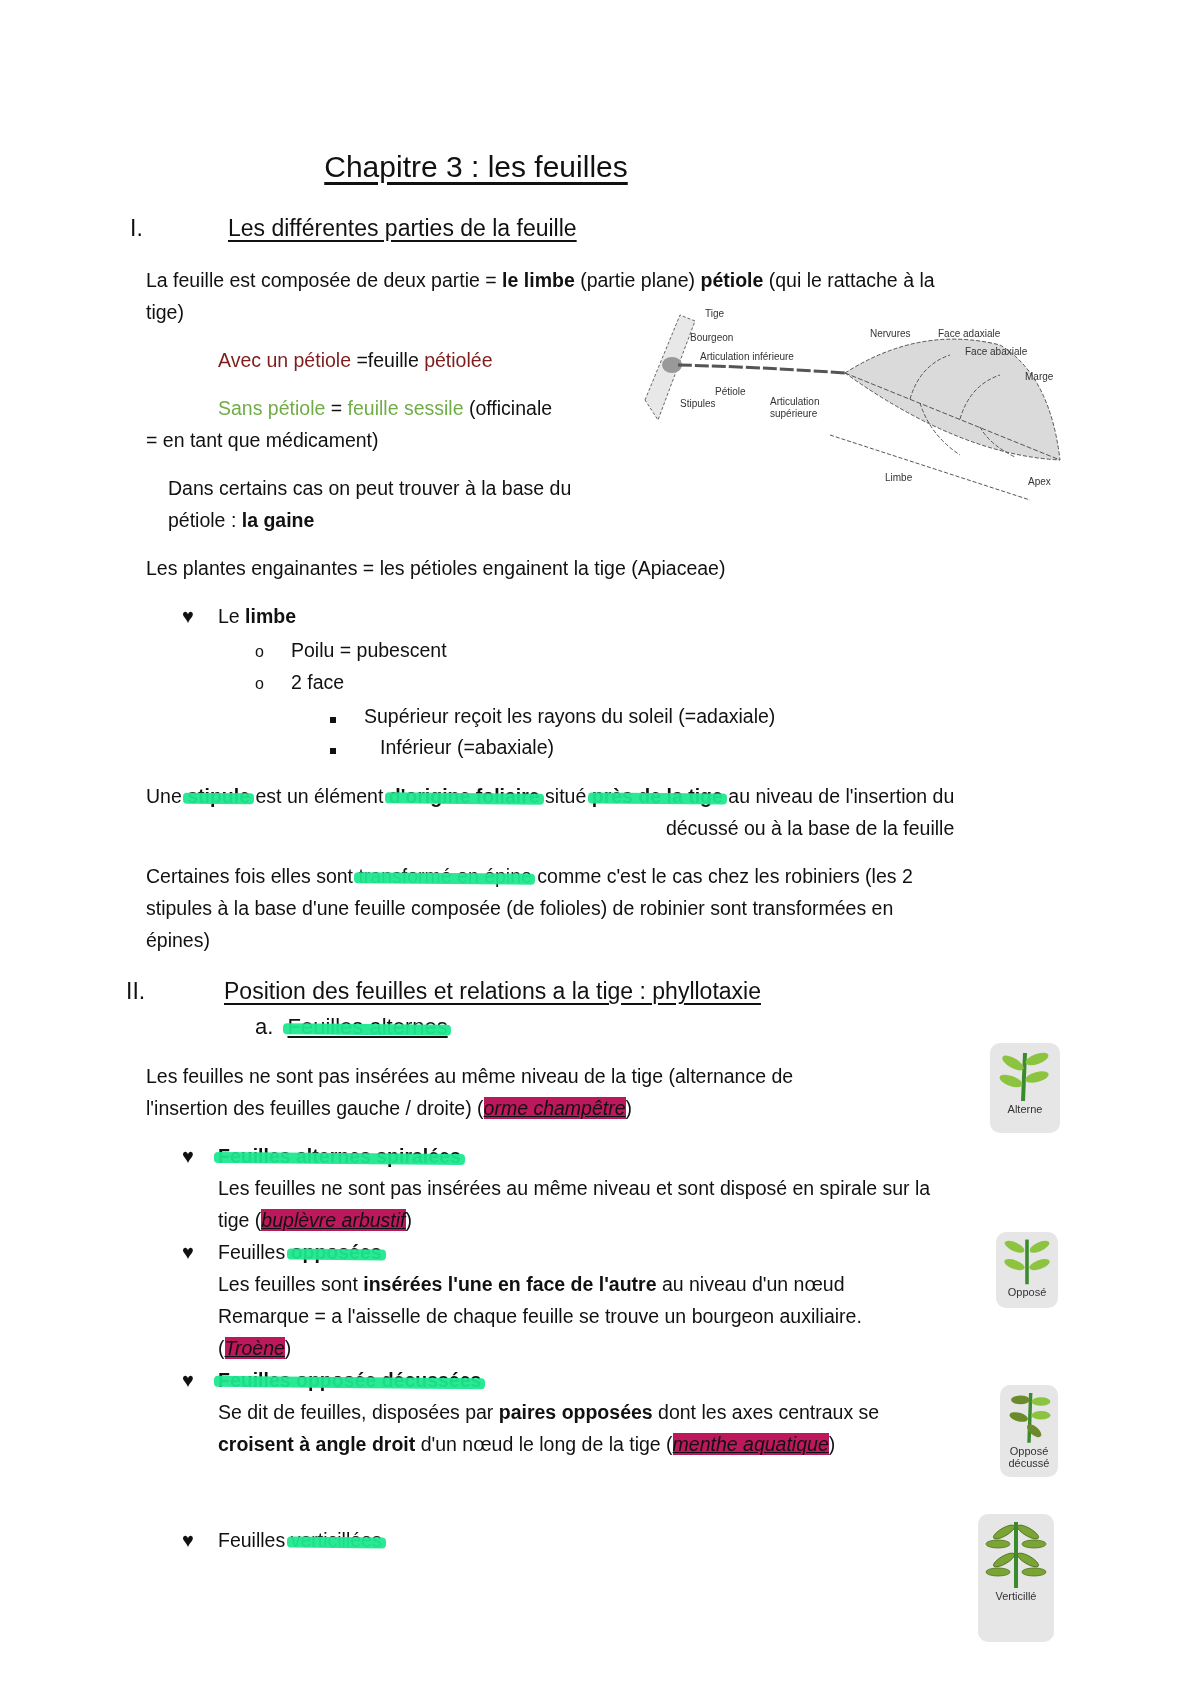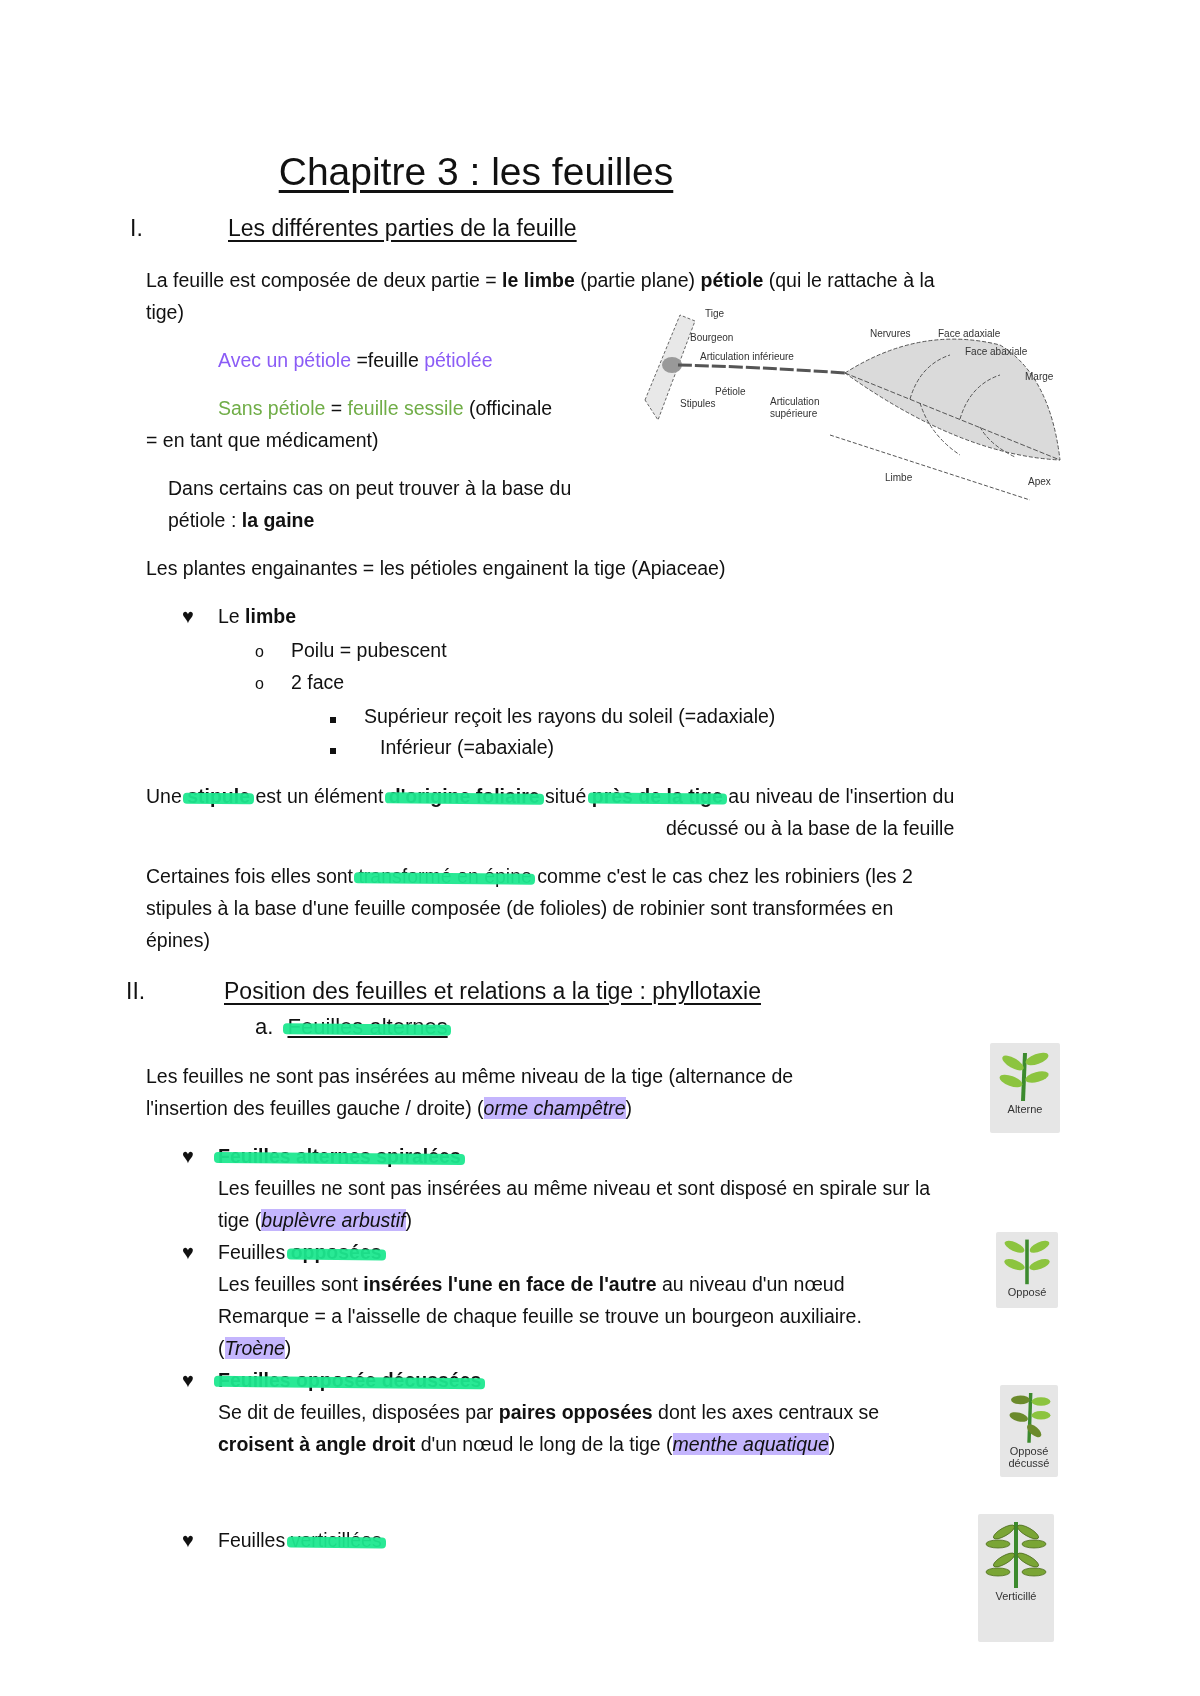--- a/index.html
+++ b/index.html
@@ -1,35 +1,35 @@
 <!DOCTYPE html>
 <html><head>
 <meta charset="utf-8">
 <style>
   html, body { margin: 0; padding: 0; background: #ffffff; }
   body { width: 1200px; height: 1696px; position: relative; overflow: hidden;
          font-family: "Liberation Sans", "DejaVu Sans", sans-serif; color: #111; }
   .abs { position: absolute; }
-  .title { left: 0; width: 952px; top: 150px; text-align: center; font-size: 39px;
+  .title { left: 0; width: 952px; top: 150px; text-align: center; font-size: 30px;
            text-decoration: underline; text-underline-offset: 5px; }
   .h1 { font-size: 23px; }
   .h1 .num { position: absolute; left: 0; }
   .h1 .txt { position: absolute; left: 98px; white-space: nowrap; text-decoration: underline; text-underline-offset: 4px; }
   .p { font-size: 19.5px; line-height: 32px; white-space: nowrap; }
   .b { font-weight: bold; }
-  .purple { color: #8b5cf6; }
+  .purple { color: #7f1d1d; }
   .green { color: #70ad47; }
-  .hl { background: #c4b5fd; font-style: italic; }
+  .hl { background: #be185d; font-style: italic; text-decoration: underline; }
   .strike { position: relative; display: inline-block; }
   .strike::after { content: ""; position: absolute; left: -4px; right: -4px; top: 40%; height: 11px;
                    background: #1ee88f; border-radius: 4px; transform: rotate(0.5deg); opacity: 0.95; }
   .heart { font-size: 20px; }
   .bullet-o { font-size: 16px; }
   .bullet-sq { display: inline-block; width: 6px; height: 6px; background: #111; }
-  .thumb { background: #e6e6e6; border-radius: 2px; text-align: center; font-size: 11px; color: #333; }
+  .thumb { background: #e6e6e6; border-radius: 10px; text-align: center; font-size: 11px; color: #333; }
   .thumb svg { display: block; margin: 4px auto 0; }
   .diagram-label { font-size: 10px; fill: #333; font-family: "Liberation Sans", sans-serif; }
 </style>
 </head>
 <body>
 
 <div class="abs title">Chapitre 3 : les feuilles</div>
 
 <div class="abs h1" style="left:130px; top:215px; width:700px; height:30px;">
   <span class="num">I.</span>

